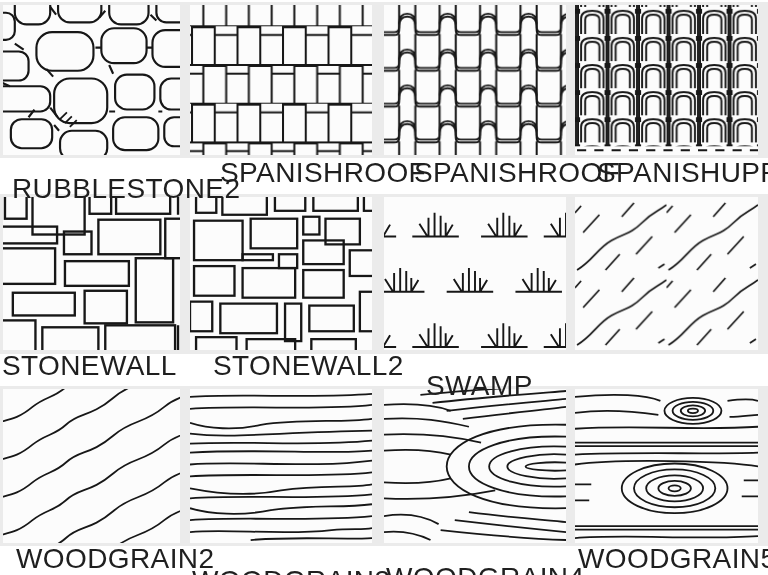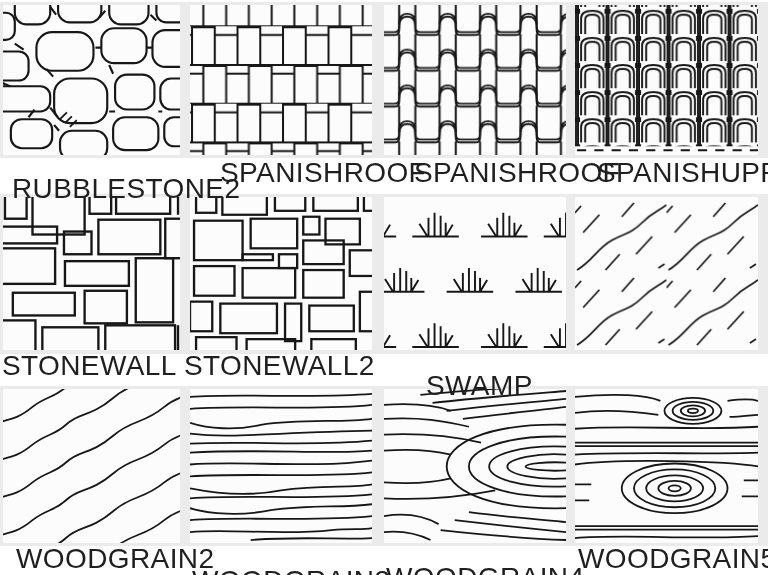--- a/index.html
+++ b/index.html
@@ -277,18 +277,18 @@
    <path d="M0,150 C50,146 120,152 180,148"></path>
   </g>
  </svg>
 </div>
 
 <div class="lbl" style="left:12px;top:175px">RUBBLESTONE2</div>
 <div class="lbl" style="left:220px;top:159px">SPANISHROOF</div>
 <div class="lbl" style="left:414px;top:159px">SPANISHROOF</div>
 <div class="lbl" style="left:597px;top:159px">SPANISHUPPER</div>
 <div class="lbl" style="left:2px;top:352px">STONEWALL</div>
-<div class="lbl" style="left:184px;top:352px">STONEWALL2</div>
+<div class="lbl" style="left:213px;top:352px">STONEWALL2</div>
 <div class="lbl" style="left:426px;top:372px">SWAMP</div>
 <div class="lbl" style="left:16px;top:545px">WOODGRAIN2</div>
 <div class="lbl" style="left:192px;top:567px">WOODGRAIN3</div>
 <div class="lbl" style="left:386px;top:564px">WOODGRAIN4</div>
 <div class="lbl" style="left:578px;top:545px">WOODGRAIN5</div>
 
 </body></html>

